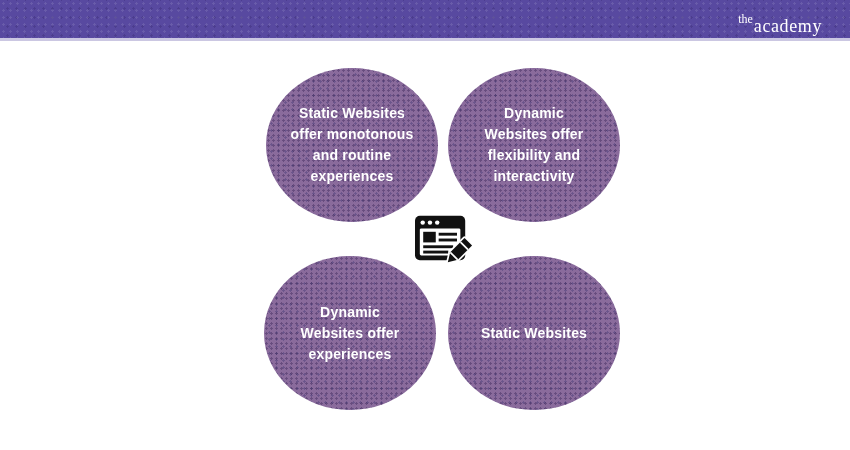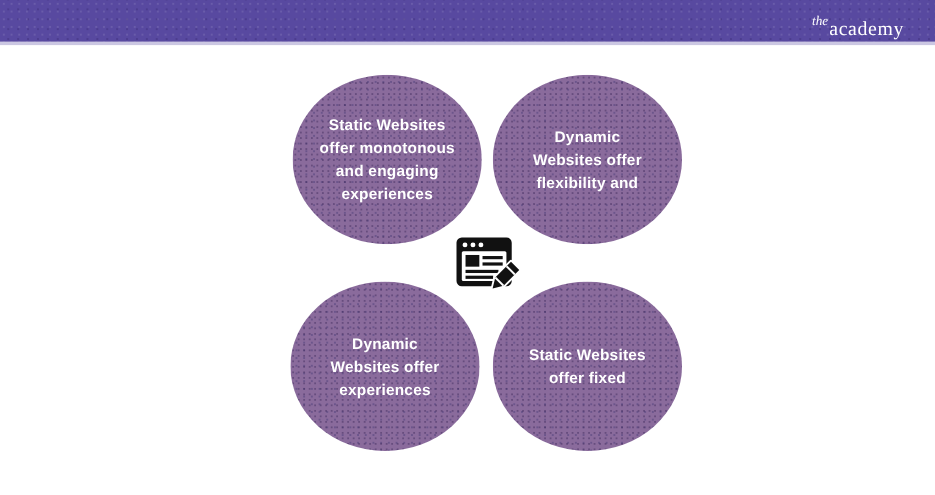--- a/index.html
+++ b/index.html
@@ -22,21 +22,21 @@
   .header-strip{
     position:absolute;left:0;top:38px;width:850px;height:3px;
     background:#CBC7E2;
   }
   .logo{
     position:absolute;right:28px;top:0;height:38px;
     display:flex;align-items:center;
     color:#ffffff;white-space:nowrap;
     font-family:"Liberation Serif","DejaVu Serif",serif;
   }
-  .logo .the{font-style:italic;font-size:12px;margin-right:1px;}
+  .logo .the{font-size:12px;margin-right:1px;}
   .logo .knowledge{font-weight:700;font-size:18px;letter-spacing:0.2px;}
   .logo .academy{font-weight:400;font-size:18px;letter-spacing:0.6px;margin-top:14px;}
 
   
   .canvas{position:absolute;left:16px;top:41px;width:850px;height:409px;}
 
   .bubble{
     position:absolute;border-radius:50%;
     background-color:#8A6B9C;
     background-image:
@@ -76,45 +76,45 @@
   </div>
 </div>
 <div class="header-strip"></div>
 
 <div class="canvas">
 
   <div class="bubble b-tl">
     <div class="txt">
       <span>Static Websites</span>
       <span>offer monotonous</span>
-      <span>and engaging</span>
+      <span>and routine</span>
       <span>experiences</span>
     </div>
   </div>
 
   <div class="bubble b-tr">
     <div class="txt">
       <span>Dynamic</span>
       <span>Websites offer</span>
       <span>flexibility and</span>
+      <span>interactivity</span>
     </div>
   </div>
 
   <div class="bubble b-bl">
     <div class="txt">
       <span>Dynamic</span>
       <span>Websites offer</span>
       <span>experiences</span>
     </div>
   </div>
 
   <div class="bubble b-br">
     <div class="txt">
       <span>Static Websites</span>
-      <span>offer fixed</span>
     </div>
   </div>
 
   <div class="center-badge">
     <svg width="62" height="56" viewBox="0 0 64 58" aria-hidden="true">
 
       <rect x="3" y="4" width="52" height="46" rx="5" fill="#111111"></rect>
       <circle cx="11" cy="11" r="2.3" fill="#ffffff"></circle>
       <circle cx="18.5" cy="11" r="2.3" fill="#ffffff"></circle>
       <circle cx="26" cy="11" r="2.3" fill="#ffffff"></circle>

